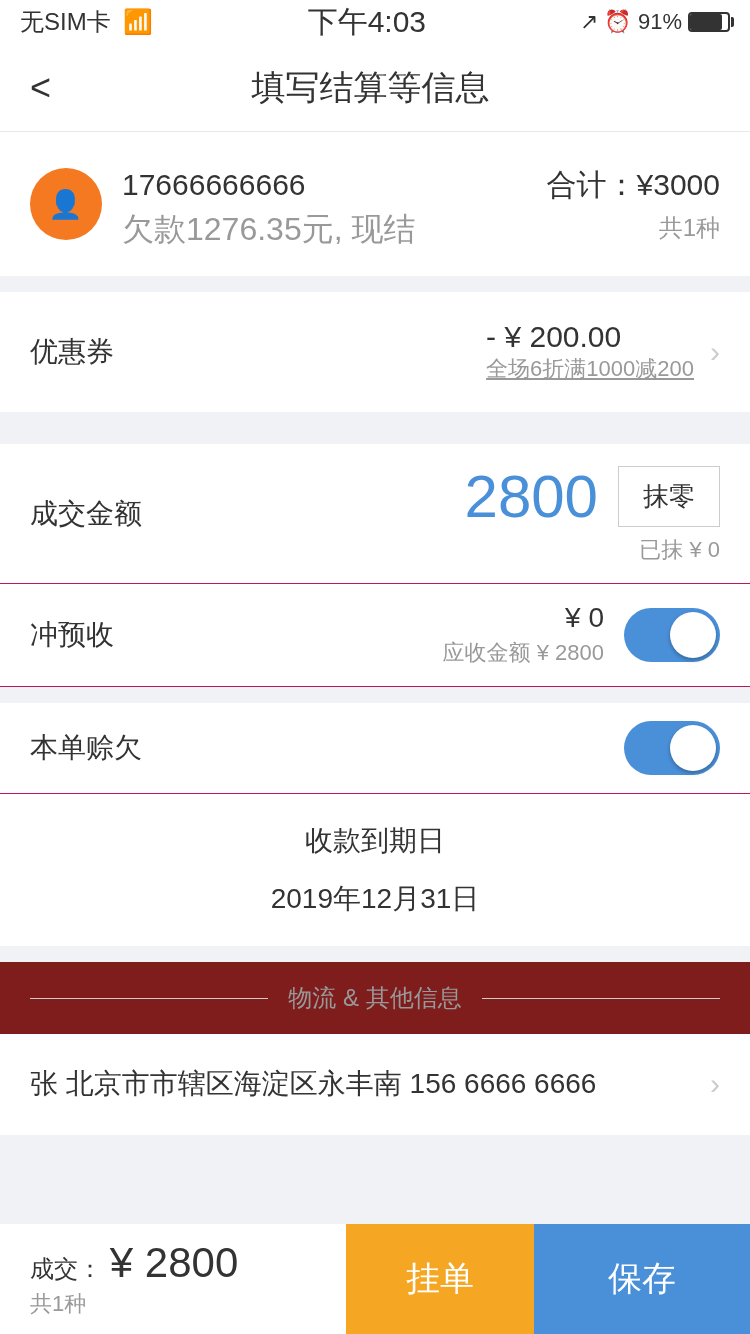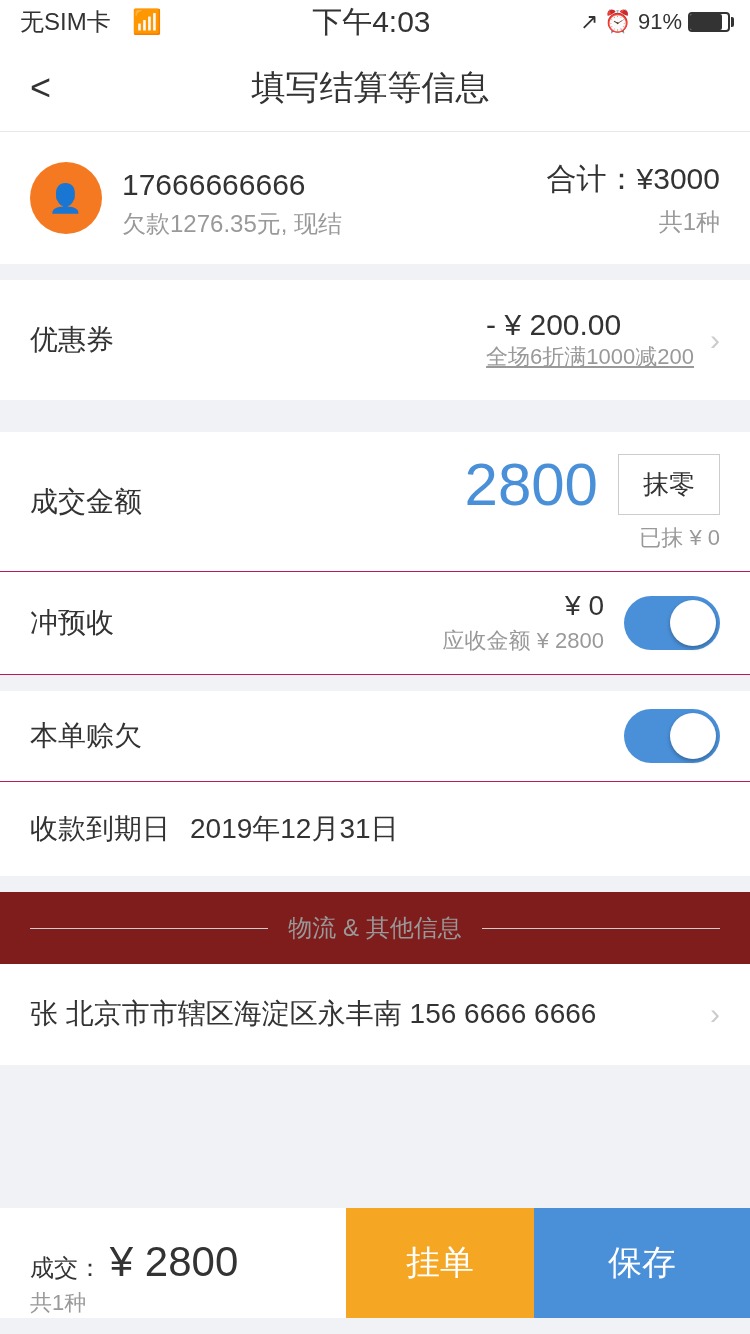--- a/index.html
+++ b/index.html
@@ -18,21 +18,21 @@
     .status-bar {
       height: 44px;
       background: #fff;
       display: flex;
       align-items: center;
       justify-content: space-between;
       padding: 0 20px;
       font-size: 24px;
       color: #333;
     }
-    .status-left { display: flex; align-items: center; gap: 22px; }
+    .status-left { display: flex; align-items: center; gap: 13px; }
     .status-center { font-size: 30px; font-weight: 500; }
     .status-right { display: flex; align-items: center; gap: 6px; font-size: 22px; }
     .battery {
       width: 42px; height: 20px; border: 2px solid #333; border-radius: 4px;
       position: relative; display: inline-flex; align-items: center;
     }
     .battery::after {
       content: ''; position: absolute; right: -6px; top: 50%;
       transform: translateY(-50%);
       width: 3px; height: 10px; background: #333; border-radius: 0 2px 2px 0;
@@ -80,21 +80,21 @@
     }
     .avatar {
       width: 72px; height: 72px; border-radius: 50%;
       background: #f47920;
       display: flex; align-items: center; justify-content: center;
       color: #fff; font-size: 28px; margin-right: 20px;
       flex-shrink: 0;
     }
     .customer-info { flex: 1; }
     .customer-phone { font-size: 30px; font-weight: 500; color: #333; margin-top: 12px; }
-    .customer-debt { font-size: 24px; color: #999; margin-top: 6px; }
+    .customer-debt { font-size: 32px; color: #999; margin-top: 6px; }
     .customer-total { text-align: right; }
     .total-amount { font-size: 30px; font-weight: 500; color: #333; }
     .total-count { font-size: 24px; color: #999; margin-top: 6px; }
 
     
     .coupon-row {
       display: flex;
       align-items: center;
       justify-content: space-between;
       padding: 28px 30px;
@@ -175,20 +175,21 @@
       box-shadow: 0 2px 4px rgba(0,0,0,0.3);
     }
 
     
     .due-date-row {
       display: flex;
       align-items: center;
       padding: 28px 30px;
       background: #fff;
       gap: 20px;
+      flex-direction: column;
     }
 
     
     .logistics-header {
       display: flex;
       align-items: center;
       justify-content: center;
       padding: 20px 30px;
       background: #7f1d1d;
       gap: 20px;
@@ -210,26 +211,26 @@
       padding: 28px 30px;
       background: #fff;
       gap: 20px;
     }
     .address-label { font-size: 28px; color: #333; flex-shrink: 0; }
     .address-value { flex: 1; font-size: 28px; color: #333; line-height: 1.6; }
 
     
     .bottom-bar {
       position: fixed;
-      bottom: 16px;
+      bottom: 0;
       width: 750px;
       height: 110px;
       background: #fff;
       display: flex;
-      align-items: flex-end;
+      align-items: center;
     }
     .bottom-summary {
       flex: 1;
       padding: 0 30px;
     }
     .bottom-deal-label { font-size: 24px; color: #333; }
     .bottom-deal-amount { font-size: 42px; font-weight: 500; color: #333; }
     .bottom-count { font-size: 22px; color: #999; margin-top: 2px; }
     .btn-hold {
       width: 188px;

